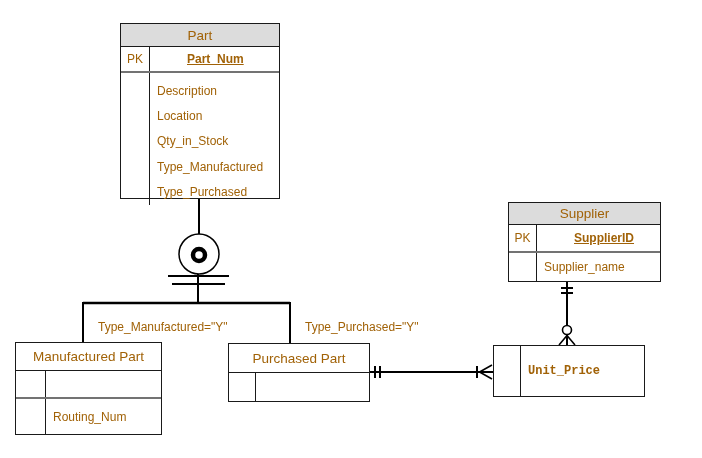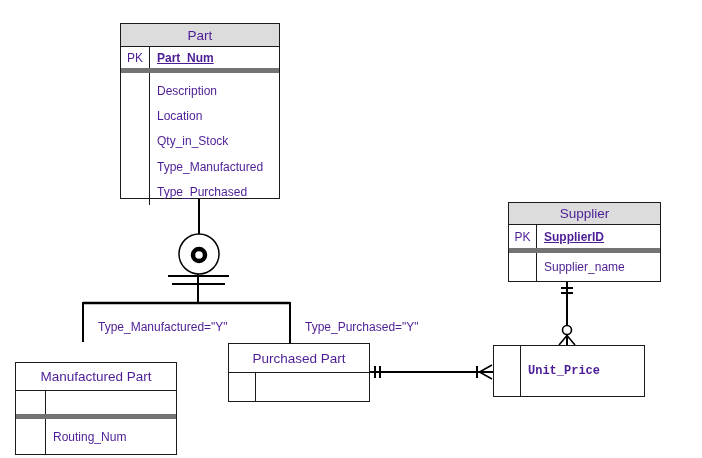--- a/index.html
+++ b/index.html
@@ -1,21 +1,21 @@
 <!DOCTYPE html>
 <html><head>
 <meta charset="utf-8">
 <style>
   html,body{margin:0;padding:0;background:#ffffff;}
   #canvas{
     position:relative;
     width:702px;height:458px;
     background:#ffffff;
     font-family:"Liberation Sans", sans-serif;
-    color:#4c1d95;
+    color:#a16207;
     overflow:hidden;
   }
   svg.connectors{position:absolute;left:0;top:0;z-index:1;}
   .entity{
     position:absolute;
     background:#ffffff;
     border:1px solid #1a1a1a;
     box-sizing:border-box;
     display:flex;flex-direction:column;
     z-index:2;
@@ -26,21 +26,21 @@
     display:flex;align-items:center;justify-content:center;
     font-size:13.5px;
     box-sizing:border-box;
   }
   .e-header.gray{background:#dcdcdc;}
   .e-row{
     flex:none;
     display:flex;
     box-sizing:border-box;
   }
-  .e-row.sep{border-bottom:5px solid #737373;}
+  .e-row.sep{border-bottom:2px solid #737373;gap:30px;}
   .pk-cell{
     flex:none;
     border-right:1px solid #1a1a1a;
     display:flex;align-items:center;justify-content:center;
     font-size:12px;
     box-sizing:border-box;
   }
   .field-cell{
     flex:1;
     display:flex;align-items:center;
@@ -124,21 +124,21 @@
       <div class="attrs">
         <div class="attr">Description</div>
         <div class="attr">Location</div>
         <div class="attr">Qty_in_Stock</div>
         <div class="attr">Type_Manufactured</div>
         <div class="attr">Type_Purchased</div>
       </div>
     </div>
   </div>
 
-  <div class="entity" style="left:15px;top:362px;width:162px;height:93px">
+  <div class="entity" style="left:15px;top:342px;width:147px;height:93px">
     <div class="e-header" style="height:28px">Manufactured Part</div>
     <div class="e-row sep" style="height:28px">
       <div class="pk-cell" style="width:30px"></div>
       <div class="field-cell"></div>
     </div>
     <div class="e-row" style="flex:1">
       <div class="pk-cell" style="width:30px"></div>
       <div class="field-cell">Routing_Num</div>
     </div>
   </div>

